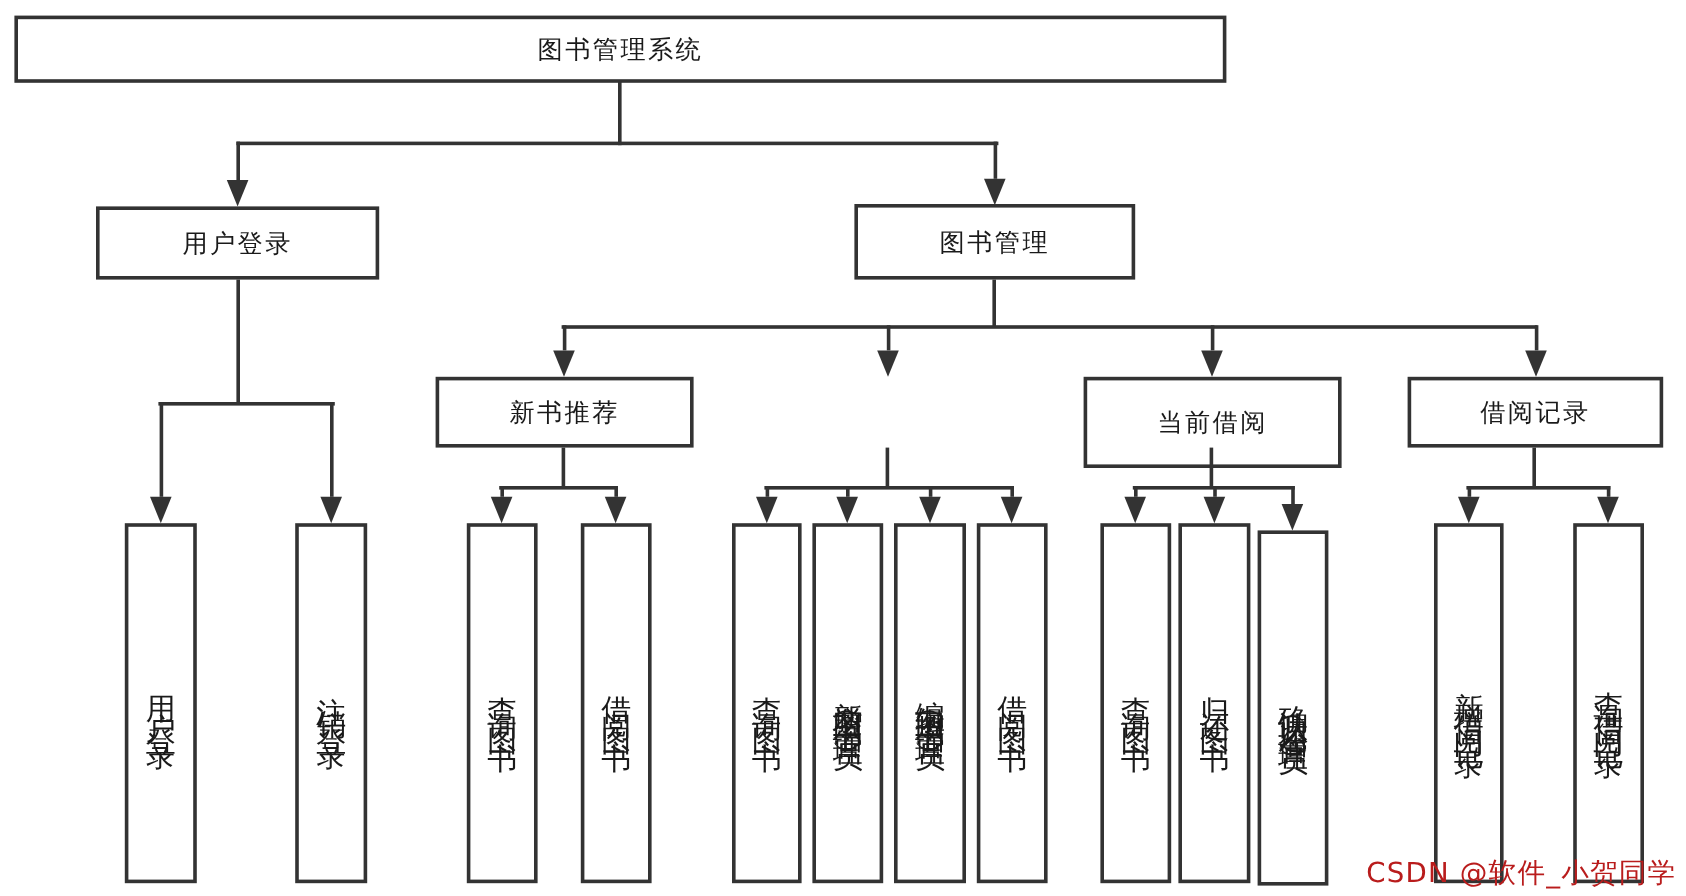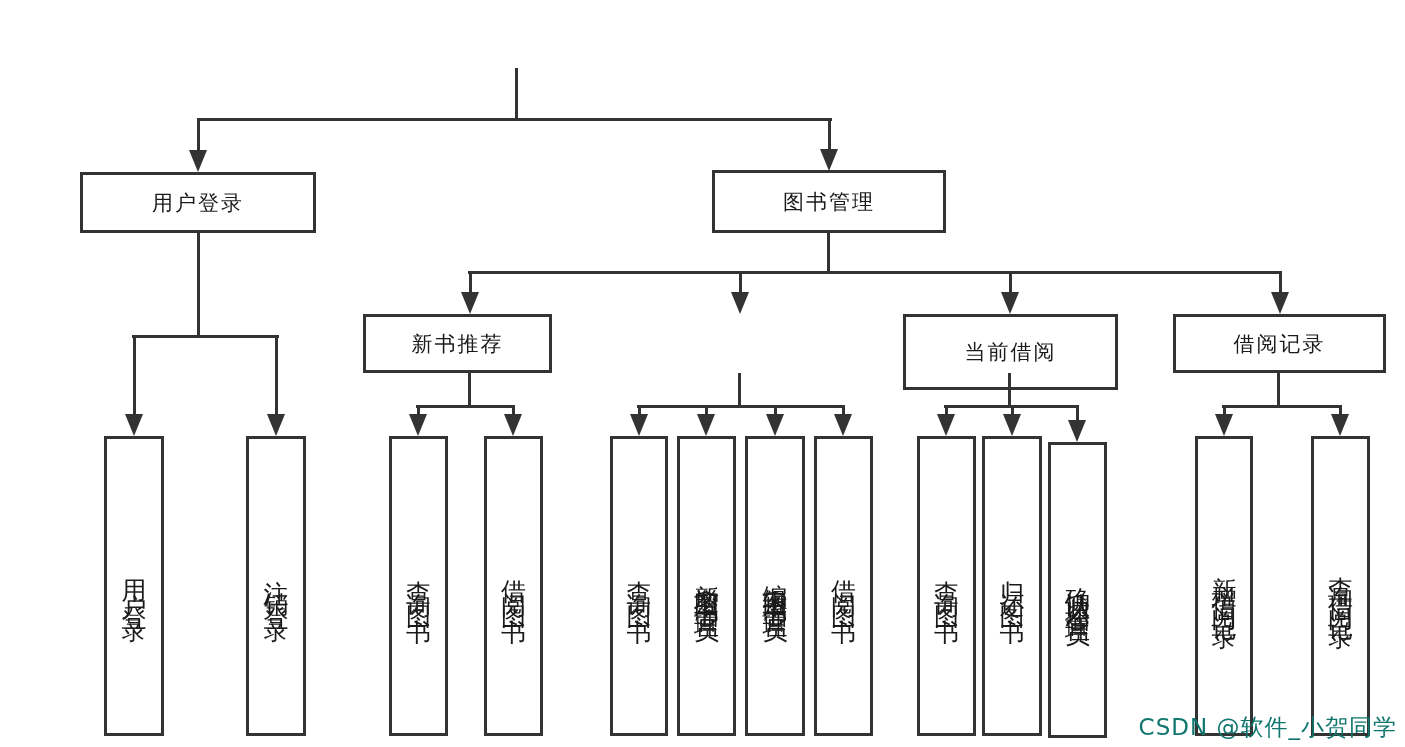--- a/index.html
+++ b/index.html
@@ -41,36 +41,37 @@
   .arrow .tip{
     display:block;width:0;height:0;
     border-left:9px solid transparent;
     border-right:9px solid transparent;
     border-top:22px solid #333333;
   }
   #watermark{
     position:absolute;
     right:8px;bottom:4px;
     font-size:23px;
-    color:#0f766e;
+    color:#b91c1c;
     letter-spacing:1px;
     z-index:5;
     white-space:nowrap;
   }
 </style>
 </head>
 <body>
 
 <div id="canvas">
 
+  <div class="box" style="left:12px;top:13px;width:1010px;height:56px">图书管理系统</div>
 
   <div class="box" style="left:80px;top:172px;width:236px;height:61px">用户登录</div>
   <div class="box" style="left:712px;top:170px;width:234px;height:63px">图书管理</div>
 
-  <div class="box" style="left:363px;top:314px;width:189px;height:59px">新书推荐</div>
+  <div class="box" style="left:363px;top:314px;width:215px;height:59px">新书推荐</div>
   <div class="box" style="left:903px;top:314px;width:215px;height:76px">当前借阅</div>
   <div class="box" style="left:1173px;top:314px;width:213px;height:59px">借阅记录</div>
 
   <div class="box leaf" style="left:104px;top:436px;width:60px;height:300px">
     <span class="vtext">用户登录</span>
   </div>
   <div class="box leaf" style="left:246px;top:436px;width:60px;height:300px">
     <span class="vtext">注销登录</span>
   </div>
   <div class="box leaf" style="left:389px;top:436px;width:59px;height:300px">

